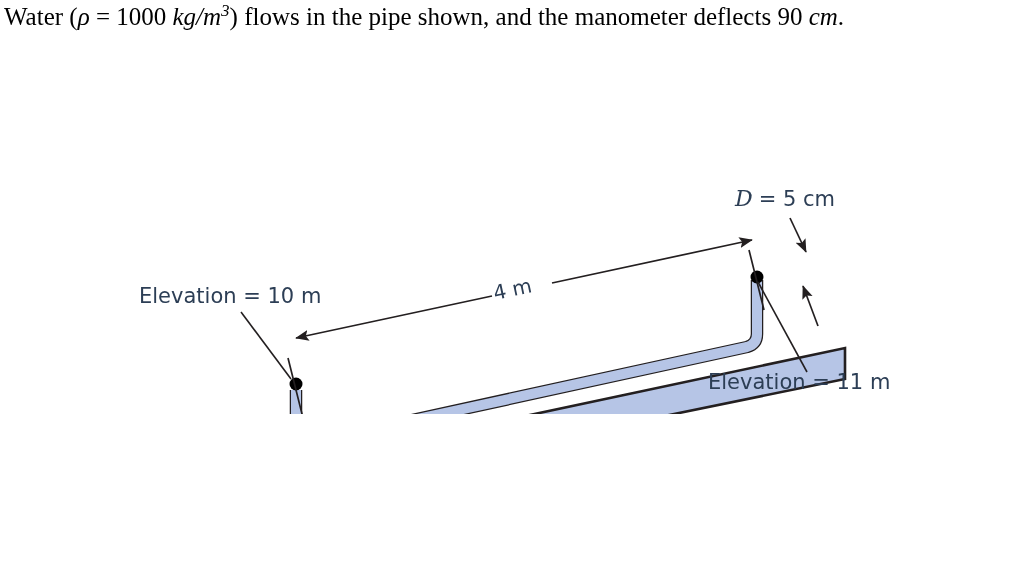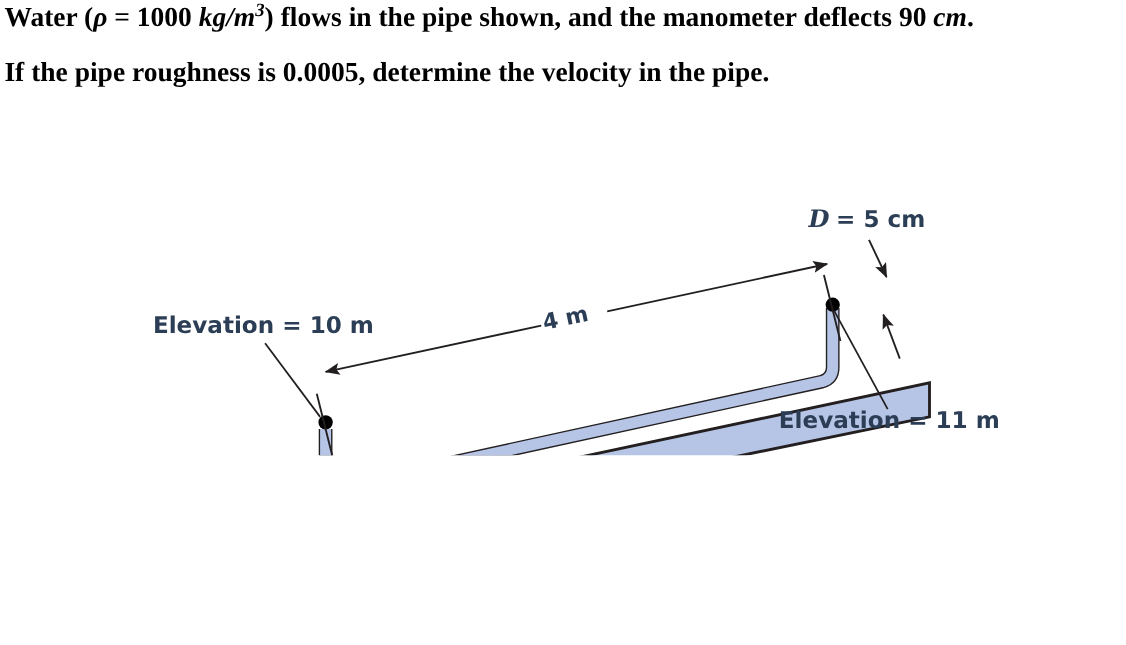--- a/index.html
+++ b/index.html
@@ -8,21 +8,20 @@
     padding: 0;
     background: #ffffff;
   }
   #page {
     position: relative;
     width: 1024px;
     height: 414px;
     background: #ffffff;
     overflow: hidden;
     font-family: "Liberation Serif", "DejaVu Serif", serif;
-    font-weight: bold;
   }
 
   
   .problem-text {
     position: absolute;
     left: 4px;
     width: 1016px;
     color: #000000;
     font-family: "Liberation Serif", "DejaVu Serif", serif;
     font-size: 25px;
@@ -63,21 +62,20 @@
 </style>
 </head>
 <body>
 
 <div id="page">
 
   <div class="problem-text" id="stmt-line-1">
     <span>Water (</span><span class="ital">ρ</span><span> = 1000 </span><span class="ital">kg/m</span><span class="ital sup">3</span><span>) flows in the pipe shown, and the manometer deflects 90 </span><span class="ital">cm</span><span>.</span>
   </div>
 
-  <div class="problem-text" id="stmt-line-2">If the pipe roughness is 0.0005, determine the velocity in the pipe.</div>
 
   <div id="diagram">
     <svg width="1024" height="486" viewBox="0 0 1024 486" xmlns="http://www.w3.org/2000/svg">
 
       <defs>
         <marker id="arrowhead" markerWidth="9" markerHeight="9" refX="7.5" refY="3.2" orient="auto" markerUnits="strokeWidth">
           <path d="M0,0 L8,3.2 L0,6.4 L1.6,3.2 z" fill="#231f20"></path>
         </marker>
       </defs>
 

